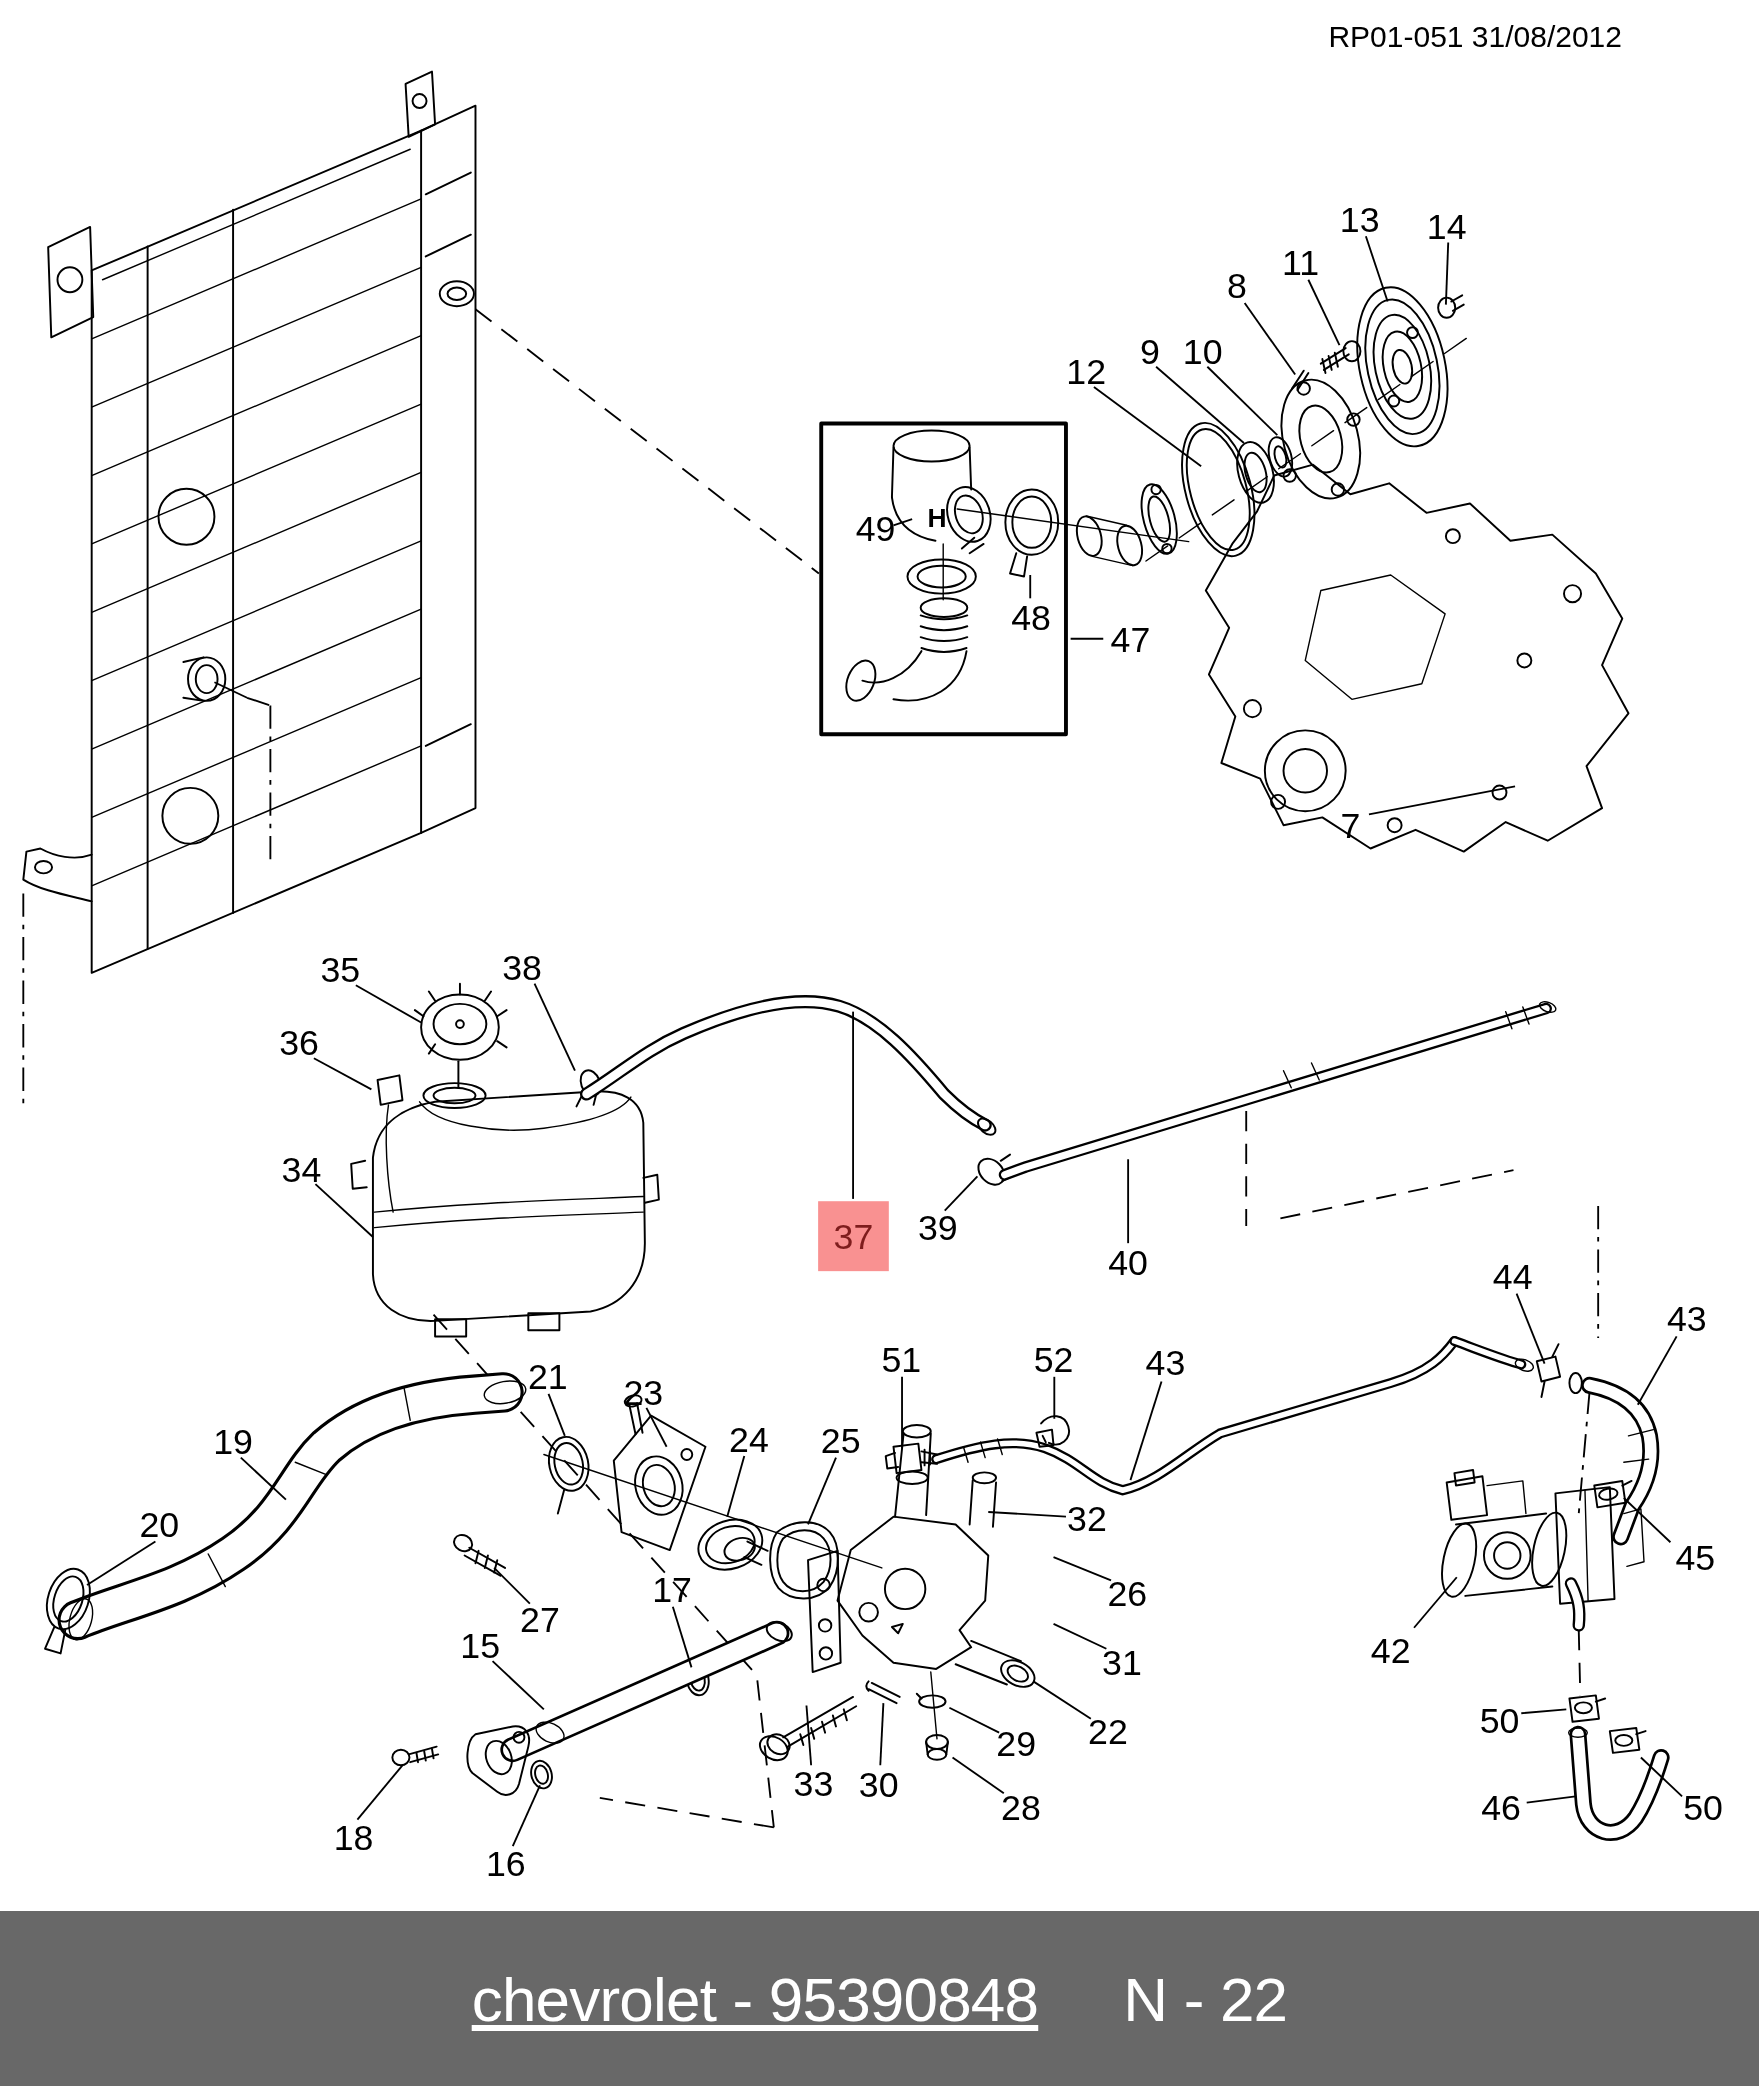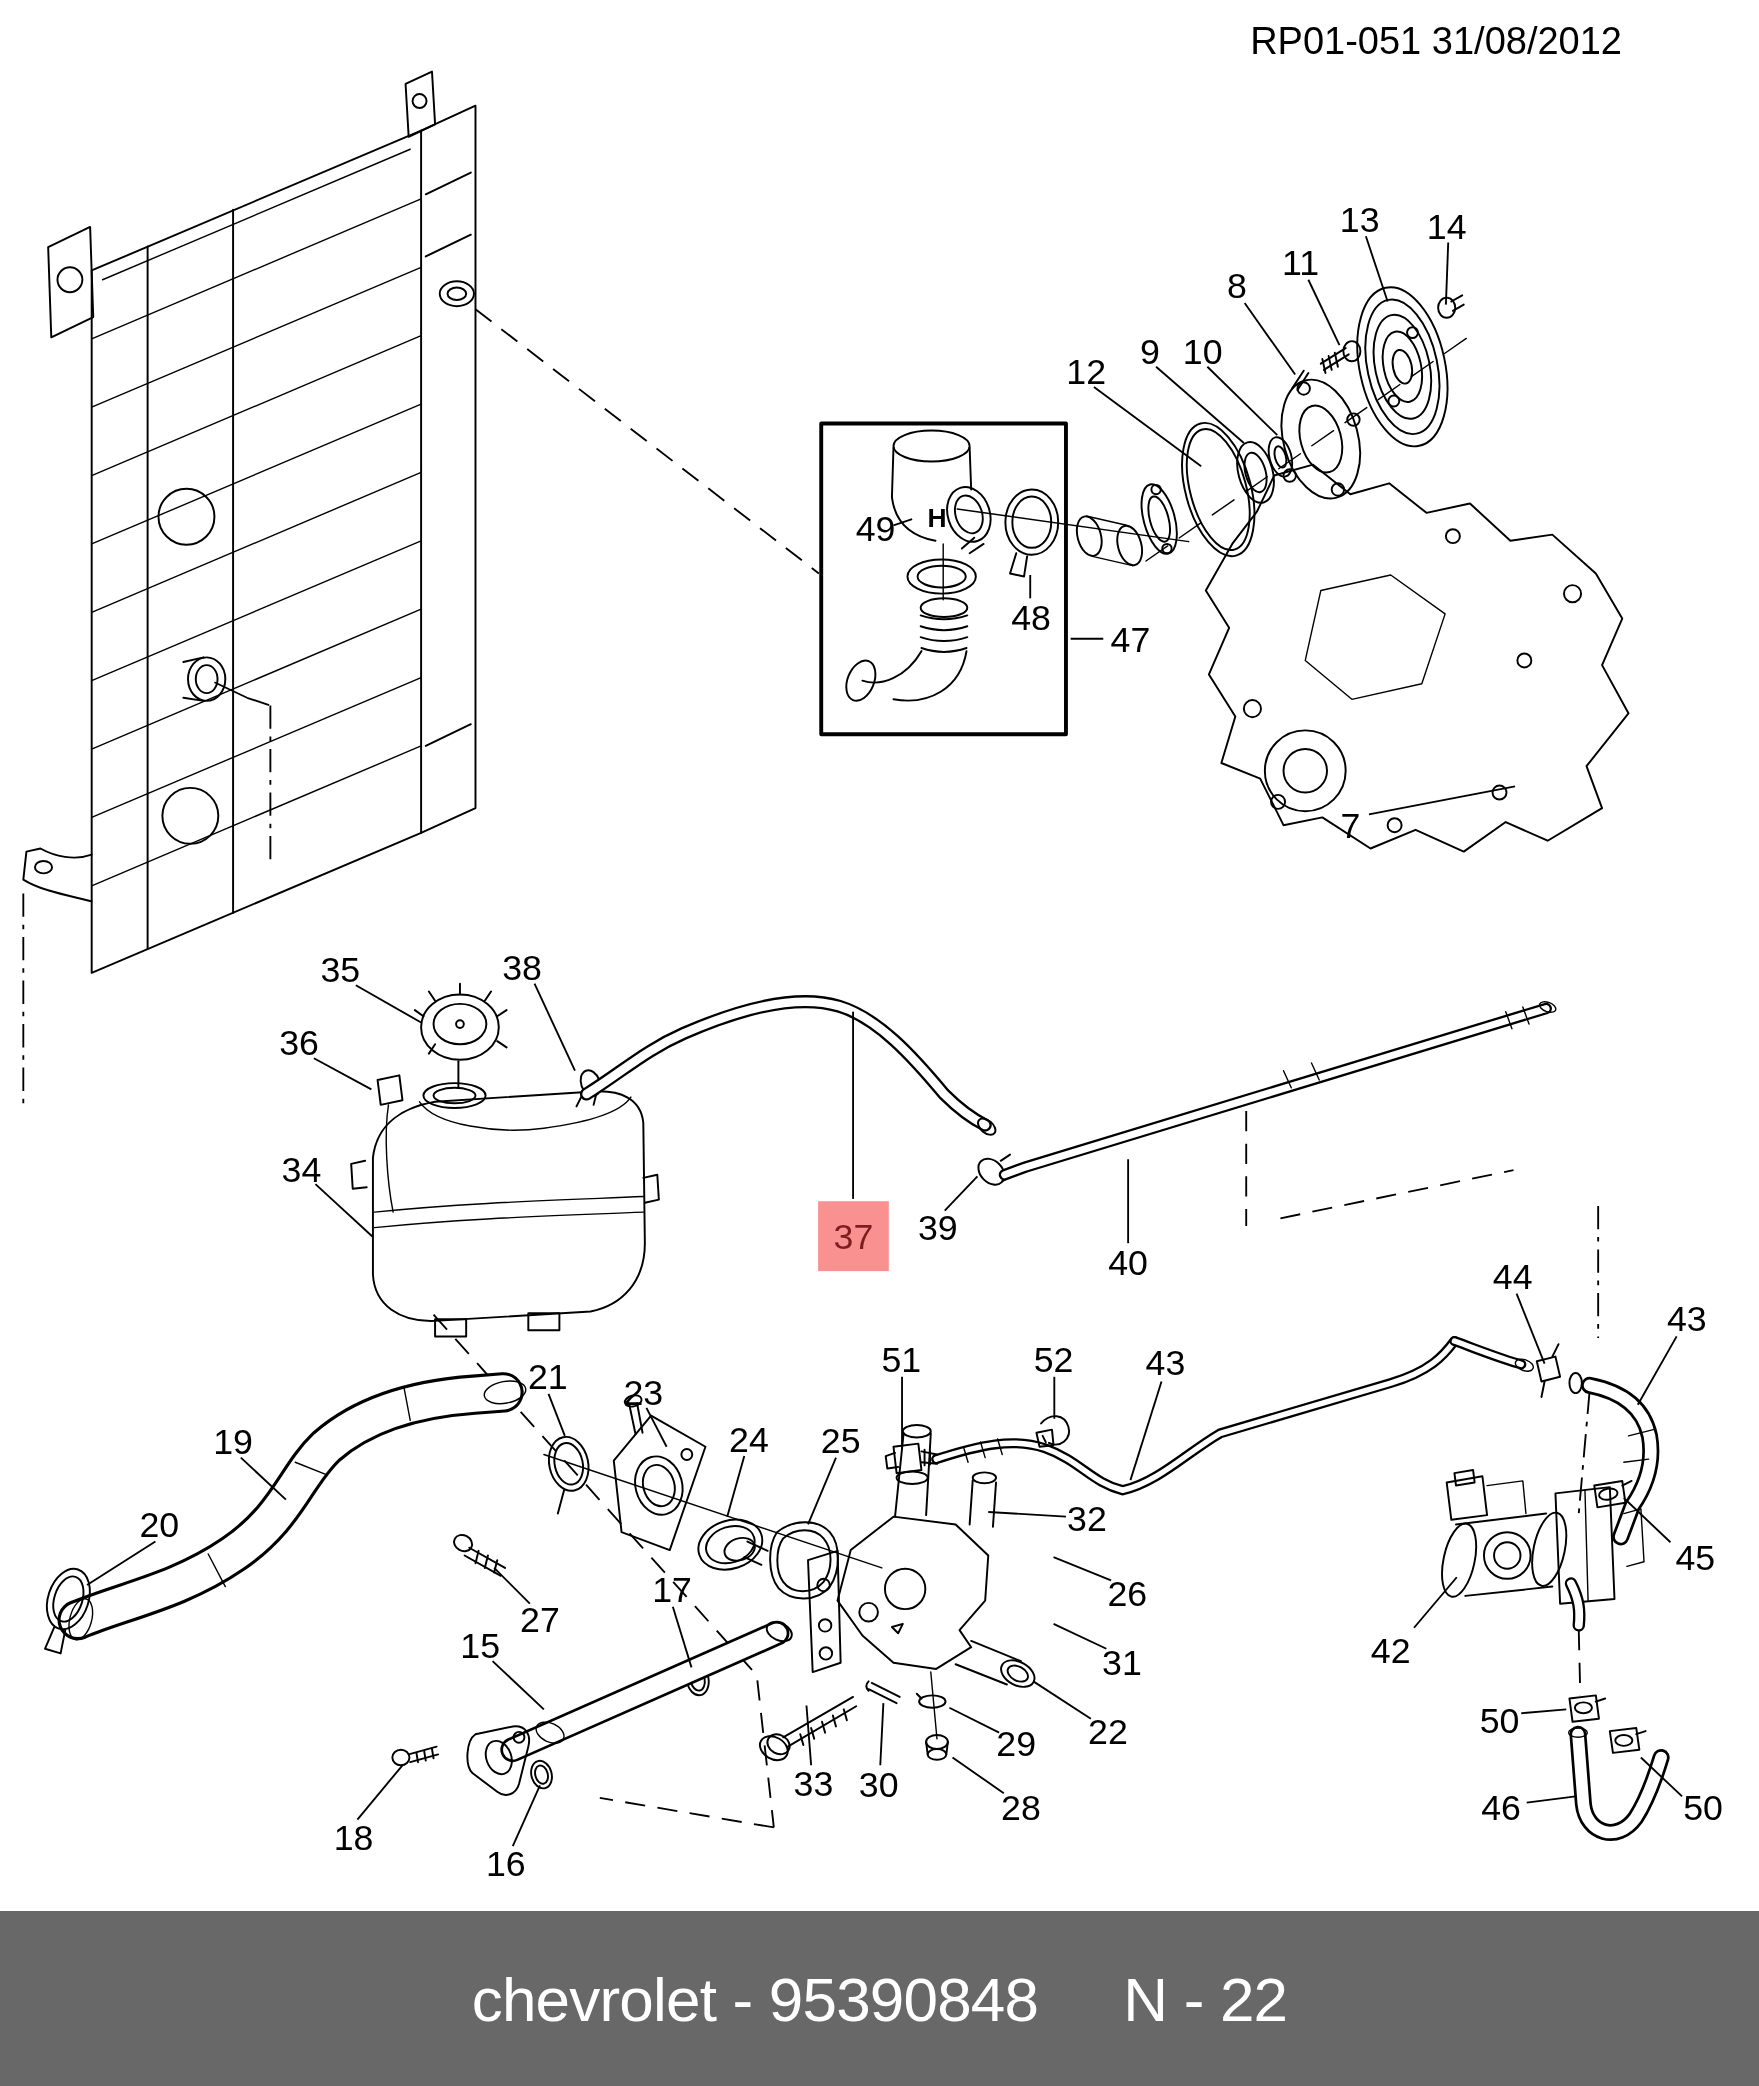--- a/index.html
+++ b/index.html
@@ -1,18 +1,18 @@
 <!DOCTYPE html>
 <html style="font-size:12.4px"><head>
 <meta charset="utf-8">
 <style>
   html,body{margin:0;padding:0;background:#fff;}
   #page{position:relative;width:1759px;height:2087px;background:#fff;overflow:hidden;
         font-family:"Liberation Sans",sans-serif;}
-  #doc-ref{position:absolute;top:20px;right:137px;font-size:38px;color:#000;
+  #doc-ref{position:absolute;top:20px;right:137px;font-size:30px;color:#000;
            letter-spacing:0;white-space:nowrap;text-align:center;}
   #diagram{position:absolute;left:0;top:0;}
   #footer-bar{position:absolute;left:0;top:1911px;width:1759px;height:176px;
               display:flex;align-items:center;justify-content:center;gap:85px;}
   #footer-bar span{font-size:62px;color:#fff;letter-spacing:-0.8px;white-space:pre;}
   svg text.callout{font-family:"Liberation Sans",sans-serif;font-size:46px;fill:#000;
                    text-anchor:middle;}
   svg text.mark{font-family:"Liberation Sans",sans-serif;font-size:34px;fill:#000;
                 text-anchor:middle;font-weight:bold;}
   .ln{stroke:#000;fill:none;stroke-width:2.5;stroke-linecap:round;stroke-linejoin:round;}
@@ -543,17 +543,17 @@
       <text x="1455" y="839" class="callout">47</text>
       <text x="1327" y="811" class="callout">48</text>
       <text x="1127" y="696" class="callout">49</text>
       <text x="1930" y="2231" class="callout">50</text>
       <text x="2192" y="2343" class="callout">50</text>
       <text x="1160" y="1766" class="callout">51</text>
       <text x="1356" y="1766" class="callout">52</text>
     </svg>
 
   <div id="footer-bar" style="background: rgb(104, 104, 104);">
-    <span style="color: rgb(255, 255, 255);">chevrolet - 95390848</span>
+    <span style="color: rgb(255, 255, 255); text-decoration: underline;">chevrolet - 95390848</span>
     <span style="color: rgb(255, 255, 255);">N - 22</span>
   </div>
 </div>
 
 
 </body></html>

